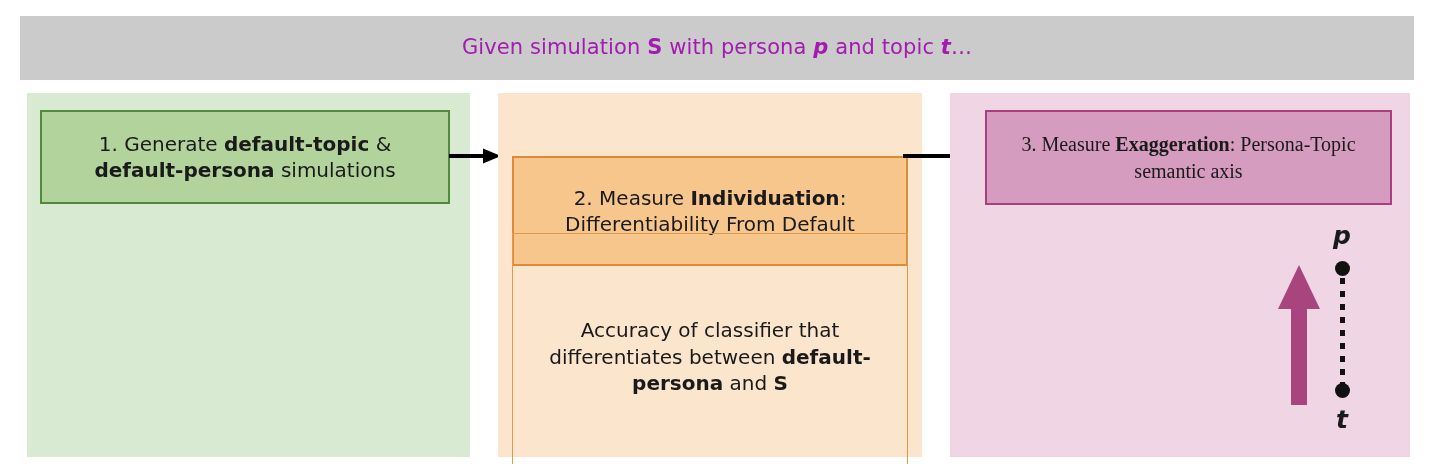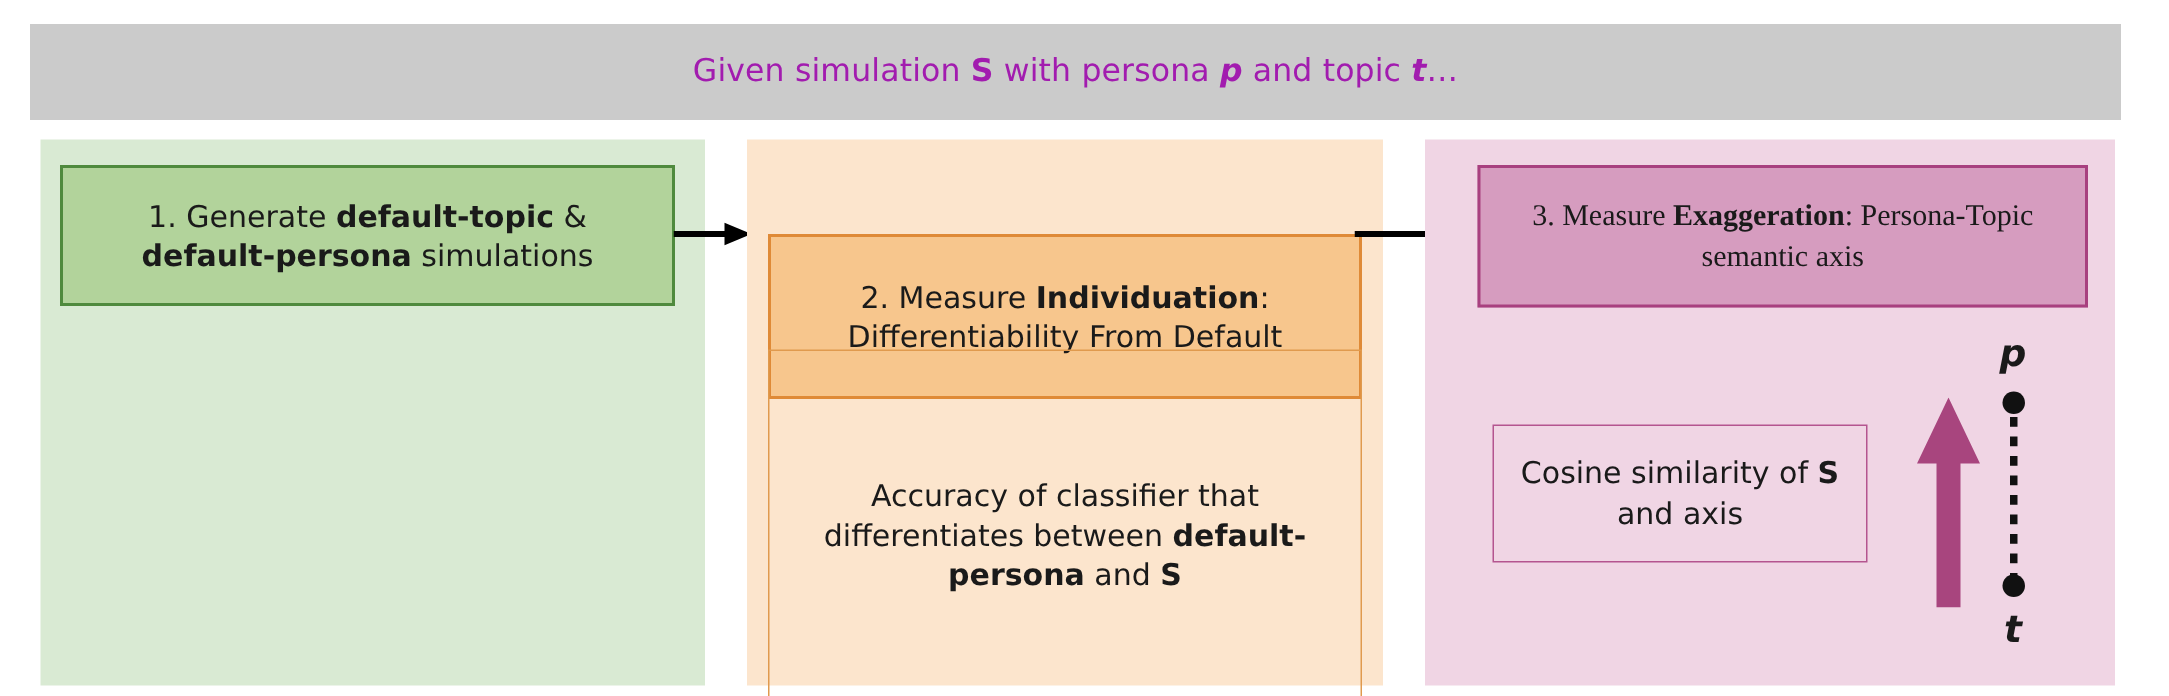--- a/index.html
+++ b/index.html
@@ -200,23 +200,20 @@
   <line x1="0" y1="9" x2="62" y2="9" stroke="#000000" stroke-width="4"></line>
   <polygon points="60,1.5 80,9 60,16.5" fill="#000000"></polygon>
 </svg>
 
 <div class="panel" id="panel-purple">
 
   <div class="step-header" id="step3-header">
     <div><span>3. Measure </span><span class="b">Exaggeration</span><span>: Persona-Topic semantic axis</span></div>
   </div>
 
-  <div class="detail-box" id="purple-box-cosine">
-    <div><span>Cosine similarity of </span><span class="b">S</span><span> and axis</span></div>
-  </div>
 
   <div id="semantic-axis">
     <div id="axis-label-p">p</div>
     <div class="axis-dot" id="axis-dot-top"></div>
     <div id="axis-dotted-line"></div>
     <div class="axis-dot" id="axis-dot-bottom"></div>
     <div id="axis-label-t">t</div>
     <svg id="axis-arrow" viewBox="0 0 42 140">
       <polygon points="21,0 42,44 29,44 29,140 13,140 13,44 0,44" fill="#a8457e"></polygon>
     </svg>

